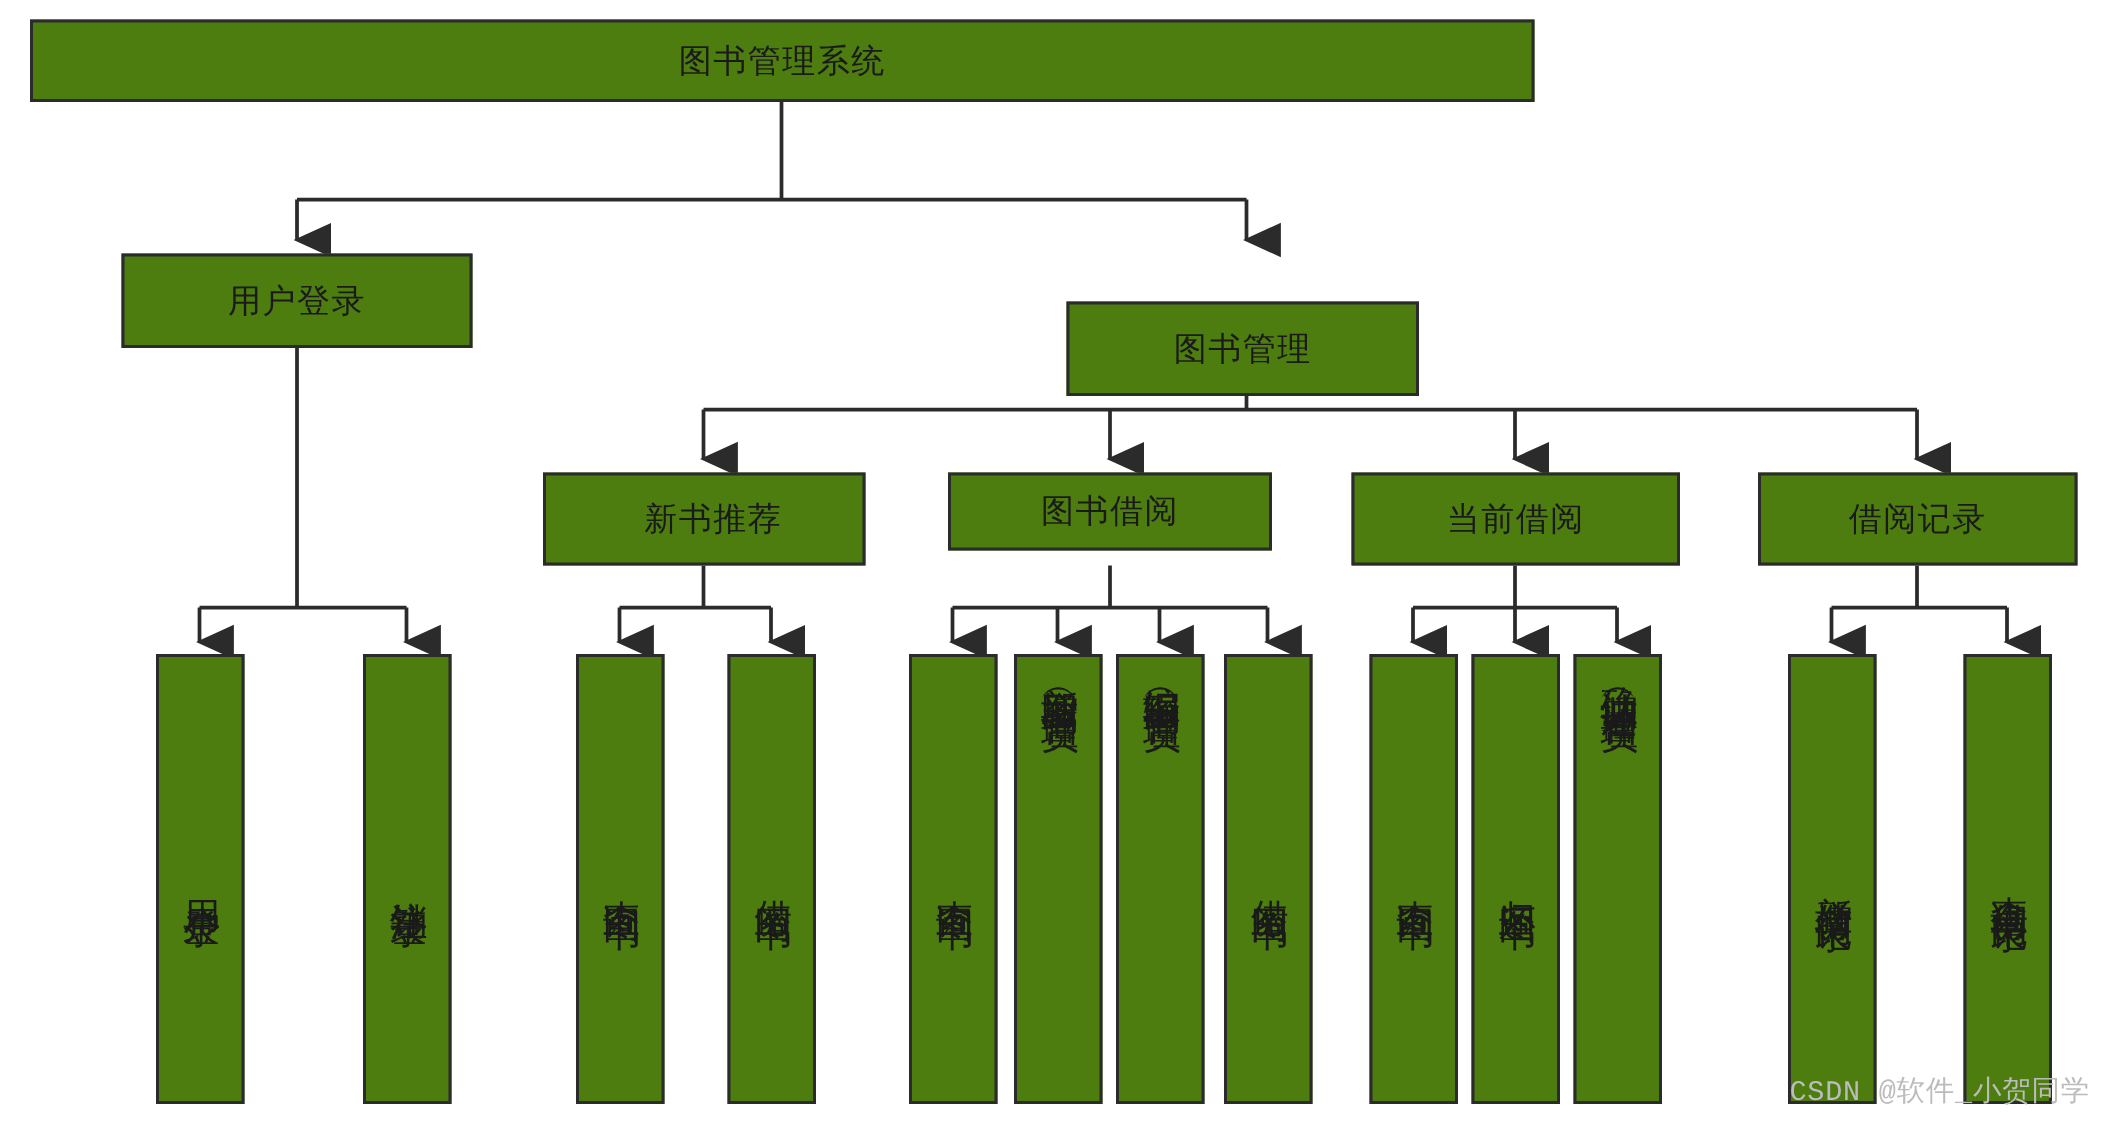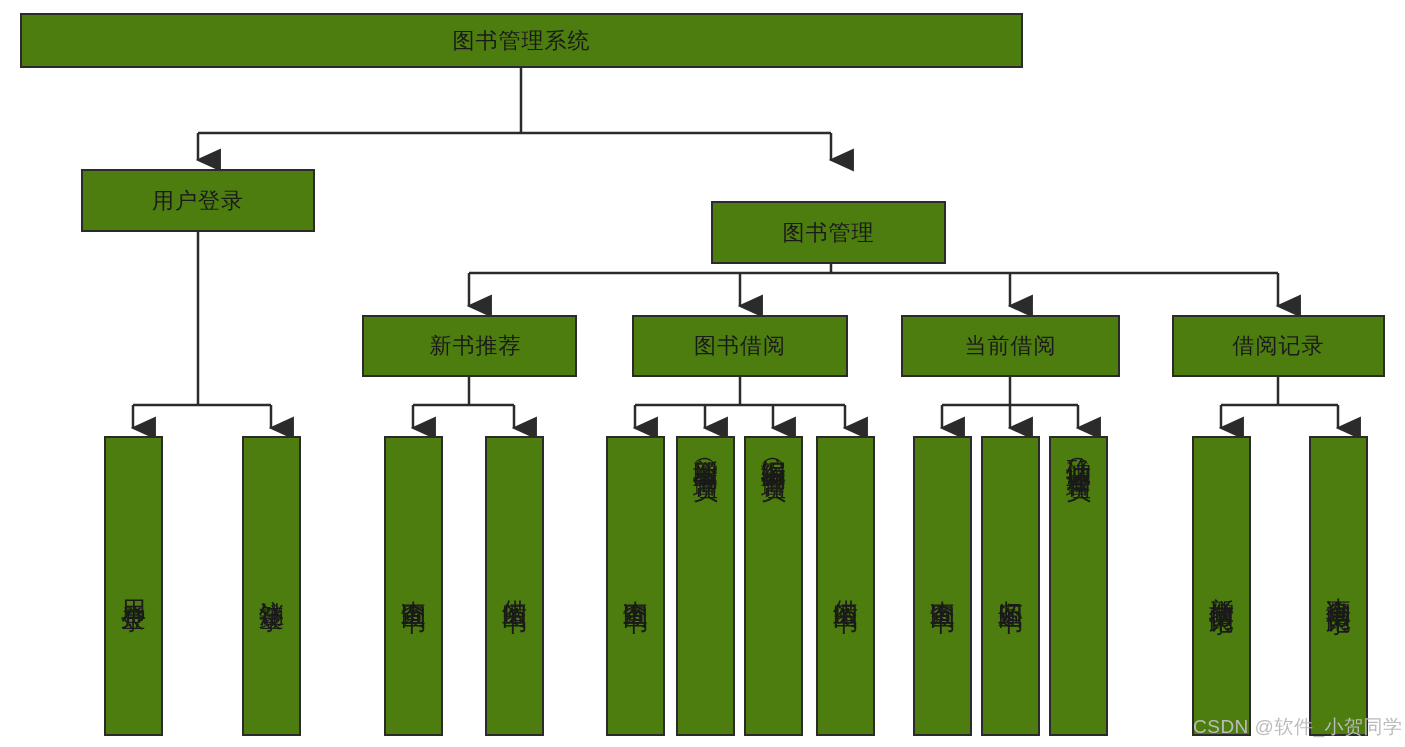--- a/index.html
+++ b/index.html
@@ -59,21 +59,21 @@
   .node.vertical.centered {
     align-items: center;
   }
   .watermark {
     position: absolute;
     font-size: 19px;
     color: #bcbcbc;
     letter-spacing: 0.5px;
     white-space: nowrap;
     z-index: 3;
-    font-family: Liberation Sans, sans-serif;
+    font-family: Liberation Mono, monospace;
   }
 </style>
 </head>
 <body>
 
 <div id="canvas">
 
   <svg class="wires" viewBox="0 0 1405 747" xmlns="http://www.w3.org/2000/svg">
     <defs>
       <marker id="arrow" viewBox="0 0 12 12" refX="6" refY="10" markerWidth="11" markerHeight="11" orient="auto-start-reverse">
@@ -134,21 +134,21 @@
   </div>
 
   <div class="node" style="left:711px; top:169px; width:235px; height:63px;margin-top:32px;">
     <span class="label">图书管理</span>
   </div>
 
   <div class="node" style="left:362px; top:315px; width:215px; height:62px;padding-left:12px;">
     <span class="label">新书推荐</span>
   </div>
 
-  <div class="node" style="left:632px; top:315px; width:216px; height:62px;">
+  <div class="node" style="left:632px; top:315px; width:216px; height:52px;">
     <span class="label">图书借阅</span>
   </div>
 
   <div class="node" style="left:901px; top:315px; width:219px; height:62px;">
     <span class="label">当前借阅</span>
   </div>
 
   <div class="node" style="left:1172px; top:315px; width:213px; height:62px;">
     <span class="label">借阅记录</span>
   </div>

